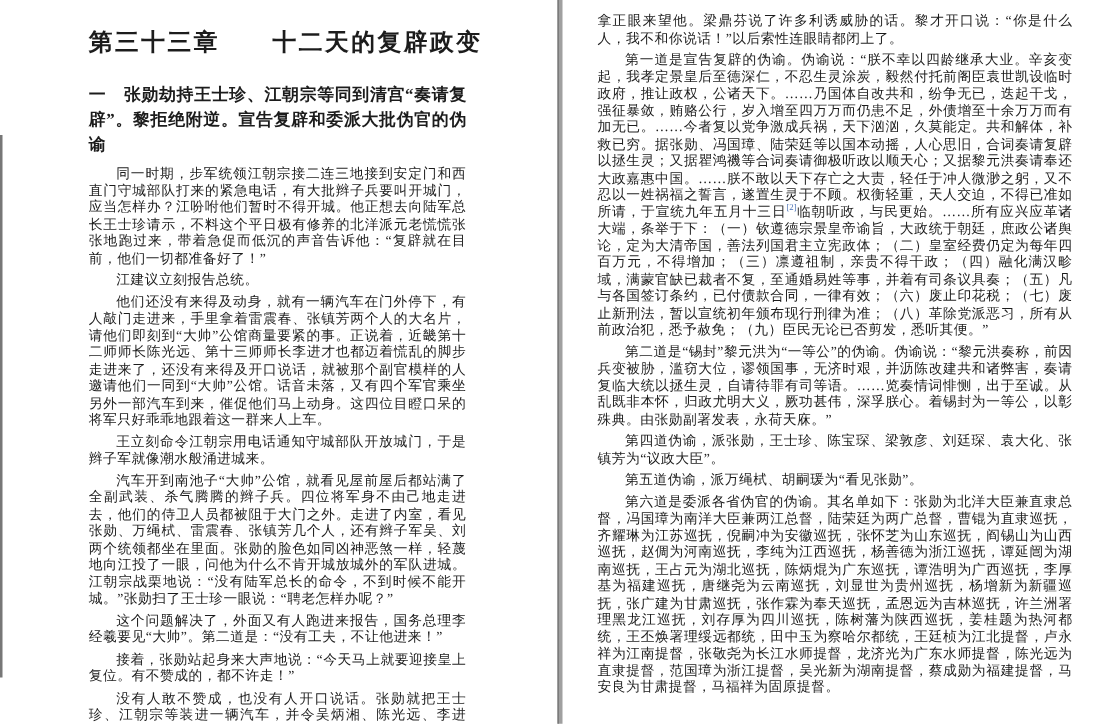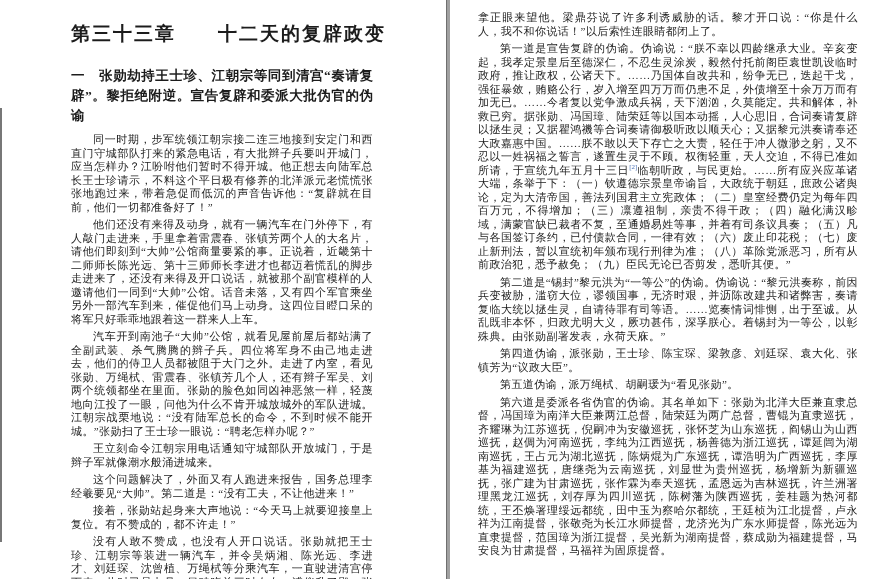--- a/index.html
+++ b/index.html
@@ -64,23 +64,24 @@
   }
 </style>
 </head>
 <body style="background: rgb(255, 255, 255); color: rgb(28, 28, 28);">
 
 <div class="page page-left">
   <h1 class="chapter-title">第三十三章　　十二天的复辟政变</h1>
   <h2 class="section-heading">一　张勋劫持王士珍、江朝宗等同到清宫“奏请复辟”。黎拒绝附逆。宣告复辟和委派大批伪官的伪谕</h2>
   <div class="body-text">
       <p class="para"><span>同一时期，步军统领江朝宗接二连三地接到安定门和西直门守城部队打来的紧急电话，有大批辫子兵要叫开城门，应当怎样办？江吩咐他们暂时不得开城。他正想去向陆军总长王士珍请示，不料这个平日极有修养的北洋派元老慌慌张张地跑过来，带着急促而低沉的声音告诉他：“复辟就在目前，他们一切都准备好了！”</span></p>
+      <p class="para"><span>江建议立刻报告总统。</span></p>
       <p class="para"><span>他们还没有来得及动身，就有一辆汽车在门外停下，有人敲门走进来，手里拿着雷震春、张镇芳两个人的大名片，请他们即刻到“大帅”公馆商量要紧的事。正说着，近畿第十二师师长陈光远、第十三师师长李进才也都迈着慌乱的脚步走进来了，还没有来得及开口说话，就被那个副官模样的人邀请他们一同到“大帅”公馆。话音未落，又有四个军官乘坐另外一部汽车到来，催促他们马上动身。这四位目瞪口呆的将军只好乖乖地跟着这一群来人上车。</span></p>
+      <p class="para"><span>王立刻命令江朝宗用电话通知守城部队开放城门，于是辫子军就像潮水般涌进城来。</span></p>
       <p class="para"><span>汽车开到南池子“大帅”公馆，就看见屋前屋后都站满了全副武装、杀气腾腾的辫子兵。四位将军身不由己地走进去，他们的侍卫人员都被阻于大门之外。走进了内室，看见张勋、万绳栻、雷震春、张镇芳几个人，还有辫子军吴、刘两个统领都坐在里面。张勋的脸色如同凶神恶煞一样，轻蔑地向江投了一眼，问他为什么不肯开城放城外的军队进城。江朝宗战栗地说：“没有陆军总长的命令，不到时候不能开城。”张勋扫了王士珍一眼说：“聘老怎样办呢？”</span></p>
-      <p class="para"><span>王立刻命令江朝宗用电话通知守城部队开放城门，于是辫子军就像潮水般涌进城来。</span></p>
       <p class="para"><span>这个问题解决了，外面又有人跑进来报告，国务总理李经羲要见“大帅”。第二道是：“没有工夫，不让他进来！”</span></p>
       <p class="para"><span>接着，张勋站起身来大声地说：“今天马上就要迎接皇上复位。有不赞成的，都不许走！”</span></p>
       <p class="para"><span>没有人敢不赞成，也没有人开口说话。张勋就把王士珍、江朝宗等装进一辆汽车，并令吴炳湘、陈光远、李进才、刘廷琛、沈曾植、万绳栻等分乘汽车，一直驶进清宫停下来。此时已是七月一日破晓前三时左右。溥仪升了殿，张勋跪在前面叽哩咕噜地说了几句听不清楚的话，就站起身退了出来，其余的人跟着退出来。</span></p>
     </div>
 </div>
 
 <div class="page page-right">
   <div class="body-text" style="margin-top:0;">
       <p class="para cont"><span>拿正眼来望他。梁鼎芬说了许多利诱威胁的话。黎才开口说：“你是什么人，我不和你说话！”以后索性连眼睛都闭上了。</span></p>
       <p class="para"><span>第一道是宣告复辟的伪谕。伪谕说：“朕不幸以四龄继承大业。辛亥变起，我孝定景皇后至德深仁，不忍生灵涂炭，毅然付托前阁臣袁世凯设临时政府，推让政权，公诸天下。……乃国体自改共和，纷争无已，迭起干戈，强征暴敛，贿赂公行，岁入增至四万万而仍患不足，外债增至十余万万而有加无已。……今者复以党争激成兵祸，天下汹汹，久莫能定。共和解体，补救已穷。据张勋、冯国璋、陆荣廷等以国本动摇，人心思旧，合词奏请复辟以拯生灵；又据瞿鸿禨等合词奏请御极听政以顺天心；又据黎元洪奏请奉还大政嘉惠中国。……朕不敢以天下存亡之大责，轻任于冲人微渺之躬，又不忍以一姓祸福之誓言，遂置生灵于不顾。权衡轻重，天人交迫，不得已准如所请，于宣统九年五月十三日</span><sup class="fn" style="color: rgb(74, 113, 181);">[2]</sup><span>临朝听政，与民更始。……所有应兴应革诸大端，条举于下：（一）钦遵德宗景皇帝谕旨，大政统于朝廷，庶政公诸舆论，定为大清帝国，善法列国君主立宪政体；（二）皇室经费仍定为每年四百万元，不得增加；（三）凛遵祖制，亲贵不得干政；（四）融化满汉畛域，满蒙官缺已裁者不复，至通婚易姓等事，并着有司条议具奏；（五）凡与各国签订条约，已付债款合同，一律有效；（六）废止印花税；（七）废止新刑法，暂以宣统初年颁布现行刑律为准；（八）革除党派恶习，所有从前政治犯，悉予赦免；（九）臣民无论已否剪发，悉听其便。”</span></p>

